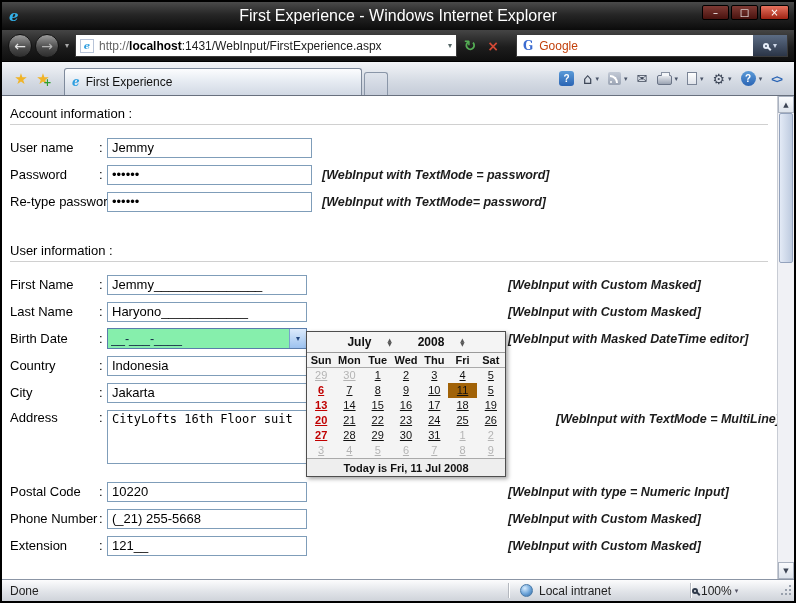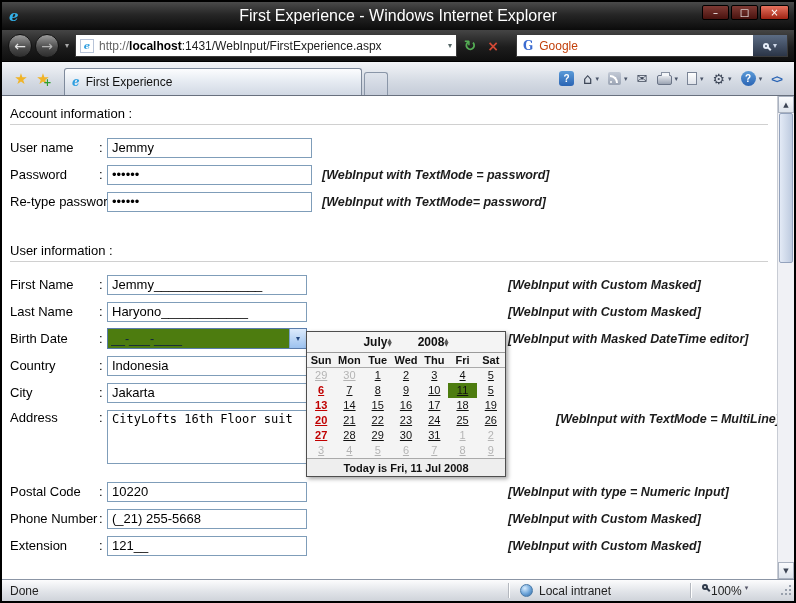--- a/index.html
+++ b/index.html
@@ -78,50 +78,50 @@
   .fcolon { width:8px; flex:none; }
   .field { width:205px; height:20px; border:1px solid #7f9db9; background:#fff; color:#000; font:13px "Liberation Sans", sans-serif; padding:1px 4px; }
   .usr .field { width:200px; }
   .note { position:absolute; left:312px; top:50%; transform:translateY(-50%); font-style:italic; font-weight:bold; font-size:12.5px; white-space:nowrap; color:#1c1c1c; }
   .usr .note { left:498px; }
   .frow.addr { height:62px; align-items:flex-start; padding-top:4px; }
   .frow.addr .note { top:6px; transform:none;margin-left:48px; }
   textarea.field { width:200px; height:54px; resize:none; font:12px "DejaVu Sans Mono", monospace; line-height:15px; overflow:hidden; }
   .frow.postal { margin-top:10px; }
   .combo { display:inline-flex; width:200px; height:21px; border:1px solid #5a7cab; flex:none; }
-  .combo-input { border:none; flex:1; min-width:0; height:100%; background:#4d7c0f; color:#0e2140; font-size:12.5px; padding:1px 3px; font-family:"Liberation Sans", sans-serif; }
+  .combo-input { border:none; flex:1; min-width:0; height:100%; background:#86efac; color:#0e2140; font-size:12.5px; padding:1px 3px; font-family:"Liberation Sans", sans-serif; }
   .combo-btn { width:17px; background:linear-gradient(#ddebfc,#9cc2ef); border-left:1px solid #7aa0cc; color:#23477e; font-size:8px; display:flex; align-items:center; justify-content:center; }
 
   
   .calendar { position:absolute; left:304px; top:235px; width:200px; background:#f4f4f4; border:1px solid #4e4e4e; box-shadow:2px 2px 4px rgba(0,0,0,.35); color:#111; }
   .cal-header { height:21px; display:flex; align-items:center; justify-content:center; gap:26px; border-bottom:1px solid #9a9a9a; font-weight:bold; font-size:12px; }
-  .cal-group { display:inline-flex; align-items:center; gap:0;text-align:center; }
+  .cal-group { display:inline-flex; align-items:center; gap:16px;text-align:center; }
   .spin { display:inline-flex; flex-direction:column; line-height:4px; font-size:5.5px; color:#555; font-weight:normal; }
   .cal-days { display:grid; grid-template-columns:repeat(7,1fr); border-bottom:1px solid #aaa; font-weight:bold; }
   .cal-days div { text-align:center; font-size:11px; padding:1px 0; }
   .cal-grid { display:grid; grid-template-columns:repeat(7,1fr); }
   .cal-cell { text-align:center; font-size:11px; height:15px; line-height:15px;text-decoration:underline; }
   .cal-cell.red { color:#c00000; font-weight:bold; }
   .cal-cell.muted { color:#b4b4b4; }
-  .cal-cell.selected { background:#4d7c0f; }
+  .cal-cell.selected { background:#a16207; }
   .cal-footer { border-top:1px solid #aaa; text-align:center; font-weight:bold; font-size:11px; padding:3px 0 2px; background:#eeeeee; }
 
   
   .scrollbar { position:absolute; top:0; right:0; bottom:0; width:17px; background:#f0f1f5; border-left:1px solid #c8ccd4; }
   .sb-btn { height:17px; background:linear-gradient(#fafbfd,#dde3ec); border:1px solid #aab2c0; display:flex; align-items:center; justify-content:center; font-size:7px; color:#3c4454; }
   .sb-btn.down { position:absolute; bottom:0; left:0; right:0; }
   .sb-thumb { position:absolute; top:17px; left:1px; right:1px; height:150px; background:linear-gradient(90deg,#e3eaf6,#bdcadf); border:1px solid #93a2bc; border-radius:2px; }
 
   
   .statusbar { height:22px; background:linear-gradient(#fcfcfd,#dfe2e7 60%,#cfd3da); border-top:1px solid #8b95a5; display:flex; align-items:center; font-size:12px; color:#222; }
   .sb-status { flex:1; padding-left:8px; }
   .sb-sep { width:2px; height:15px; border-left:1px solid #b4b8bf; border-right:1px solid #fff; }
   .sb-zone { width:180px; display:flex; align-items:center; gap:6px; padding-left:10px; }
   .globe { width:13px; height:13px; border-radius:50%; background:radial-gradient(circle at 35% 30%,#d6ecff,#6aa2d8 55%,#33679e); border:1px solid #4a7aa8; flex:none; }
-  .sb-zoom { width:88px; display:flex; align-items:flex-start; gap:3px; padding-left:10px; }
+  .sb-zoom { width:88px; display:flex; align-items:center; gap:3px; padding-left:0; }
   .mag.dark { border-color:#2f3a4a; } .mag.dark::after { background:#2f3a4a; }
   .zoom-caret { font-size:7px; color:#556; }
   .grip { width:14px; height:14px; position:relative; }
   .grip::after { content:""; position:absolute; right:3px; bottom:3px; width:2px; height:2px; background:#98a0ac;
     box-shadow:-4px 0 0 #98a0ac, -8px 0 0 #98a0ac, 0 -4px 0 #98a0ac, 0 -8px 0 #98a0ac, -4px -4px 0 #98a0ac; }
 </style>
 </head>
 <body>
 
 <div class="window">

